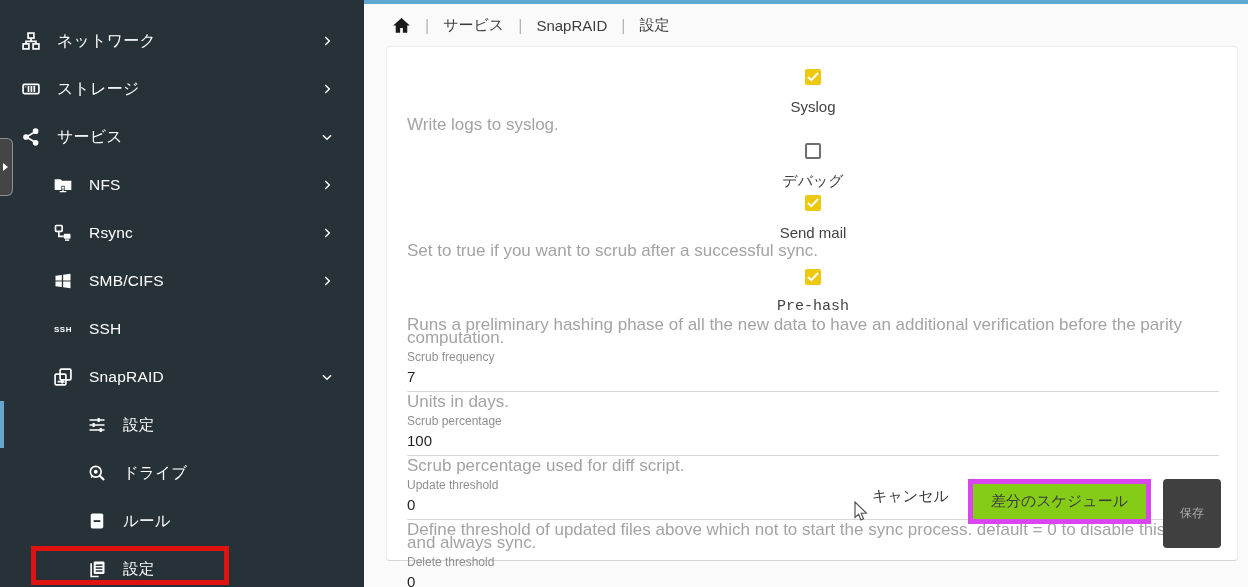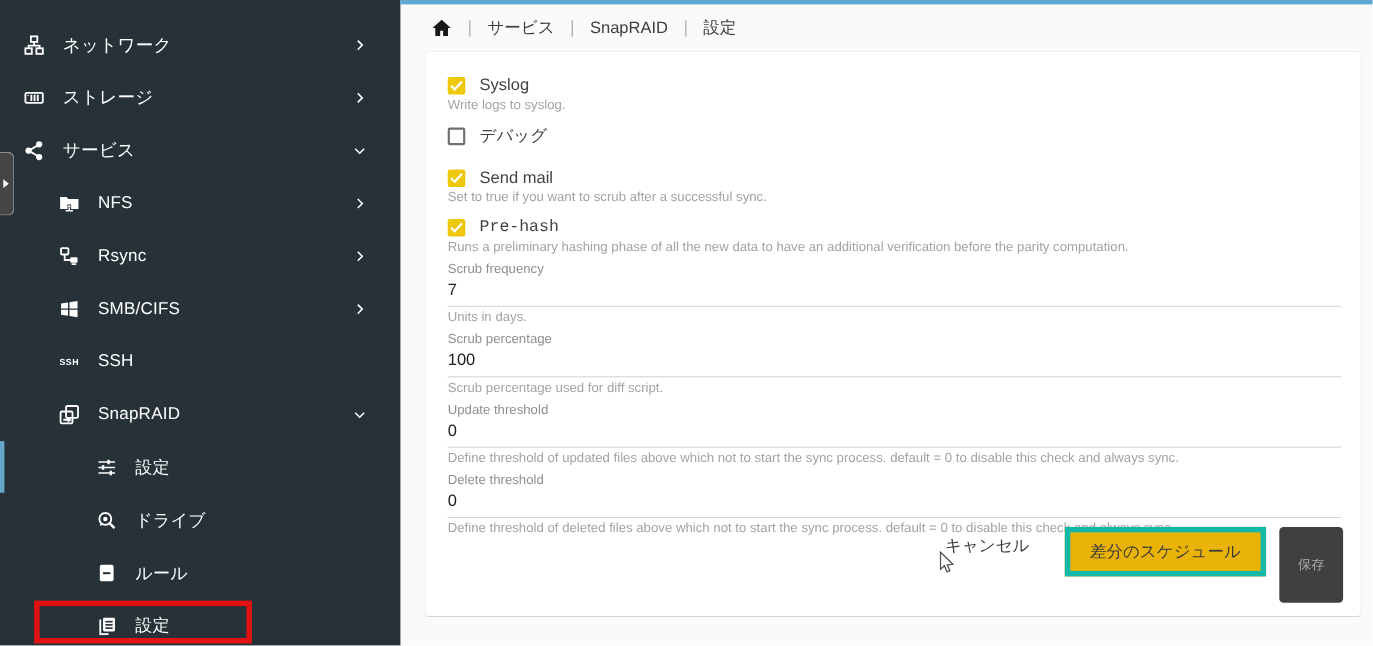--- a/index.html
+++ b/index.html
@@ -33,41 +33,41 @@
   #main{position:relative;flex:1;height:100%;box-sizing:border-box;}
   #topbar{height:4px;background:#5fa8d3;}
   #breadcrumb{display:flex;align-items:center;gap:14px;padding:12px 0 9px 28px;}
   .crumb{font-size:15px;color:#3d3d3d;}
   .crumb-sep{font-size:16px;color:#b5b5b5;font-weight:300;}
 
   #card{position:relative;margin:2px 10px 0 22px;height:515px;background:#fff;
     border:1px solid #ececec;border-bottom-color:#d5d5d5;border-radius:4px;box-sizing:border-box;
     padding:22px 18px 0 20px;}
 
-  .cb-row{display:flex;align-items:center;gap:13px;}
+  .cb-row{display:flex;align-items:center;gap:13px;flex-direction:column;}
   .cb{width:16px;height:16px;flex:none;border-radius:2px;box-sizing:border-box;position:relative;
     border:2px solid #6f6f6f;background:#fff;cursor:pointer;}
   .cb.checked{border:none;background:#edc80c;}
   .cb.checked svg{position:absolute;left:2px;top:3px;}
   .cb:not(.checked) svg{display:none;}
   .cb-label{font-size:15px;color:#424242;}
-  .helper{font-size:12px;color:#a3a3a3;margin-top:3px;line-height:13px;}
-
-  .mt12{margin-top:12px;font-family:Liberation Mono, monospace;} .mt14{margin-top:20px;}
+  .helper{font-size:17px;color:#a3a3a3;margin-top:3px;line-height:13px;}
+
+  .mt12{margin-top:12px;font-family:Liberation Mono, monospace;} .mt14{margin-top:4px;}
 
   .field{margin-top:6px;}
   .field-label{font-size:12px;color:#8f8f8f;}
   .field-input{display:block;width:100%;border:none;border-bottom:1px solid #d6d6d6;
     font-family:"Liberation Sans","DejaVu Sans",sans-serif;font-size:15px;color:#1f1f1f;
     padding:4px 0 6px 0;background:transparent;outline:none;box-sizing:border-box;}
 
   #footer{position:absolute;right:16px;bottom:12px;display:flex;align-items:flex-start;}
   .btn-text{background:none;border:none;font-family:inherit;font-size:15px;color:#3a3a3a;
     padding:8px 12px;cursor:pointer;}
-  #diff-frame{border:5px solid #14b8a6;background:#eab308;margin:0 12px 0 20px;}
+  #diff-frame{border:5px solid #d946ef;background:#84cc16;margin:0 12px 0 7px;}
   #diff-frame .btn-text{padding:8px 18px;}
   .btn-save{background:#404040;border:none;border-radius:4px;font-family:inherit;font-size:12px;
     color:#aaaaaa;padding:26px 17px;cursor:default;}
 
   #cursor{position:absolute;left:854px;top:501px;z-index:20;pointer-events:none;}
 </style>
 </head>
 <body>
 
 <div id="app">

